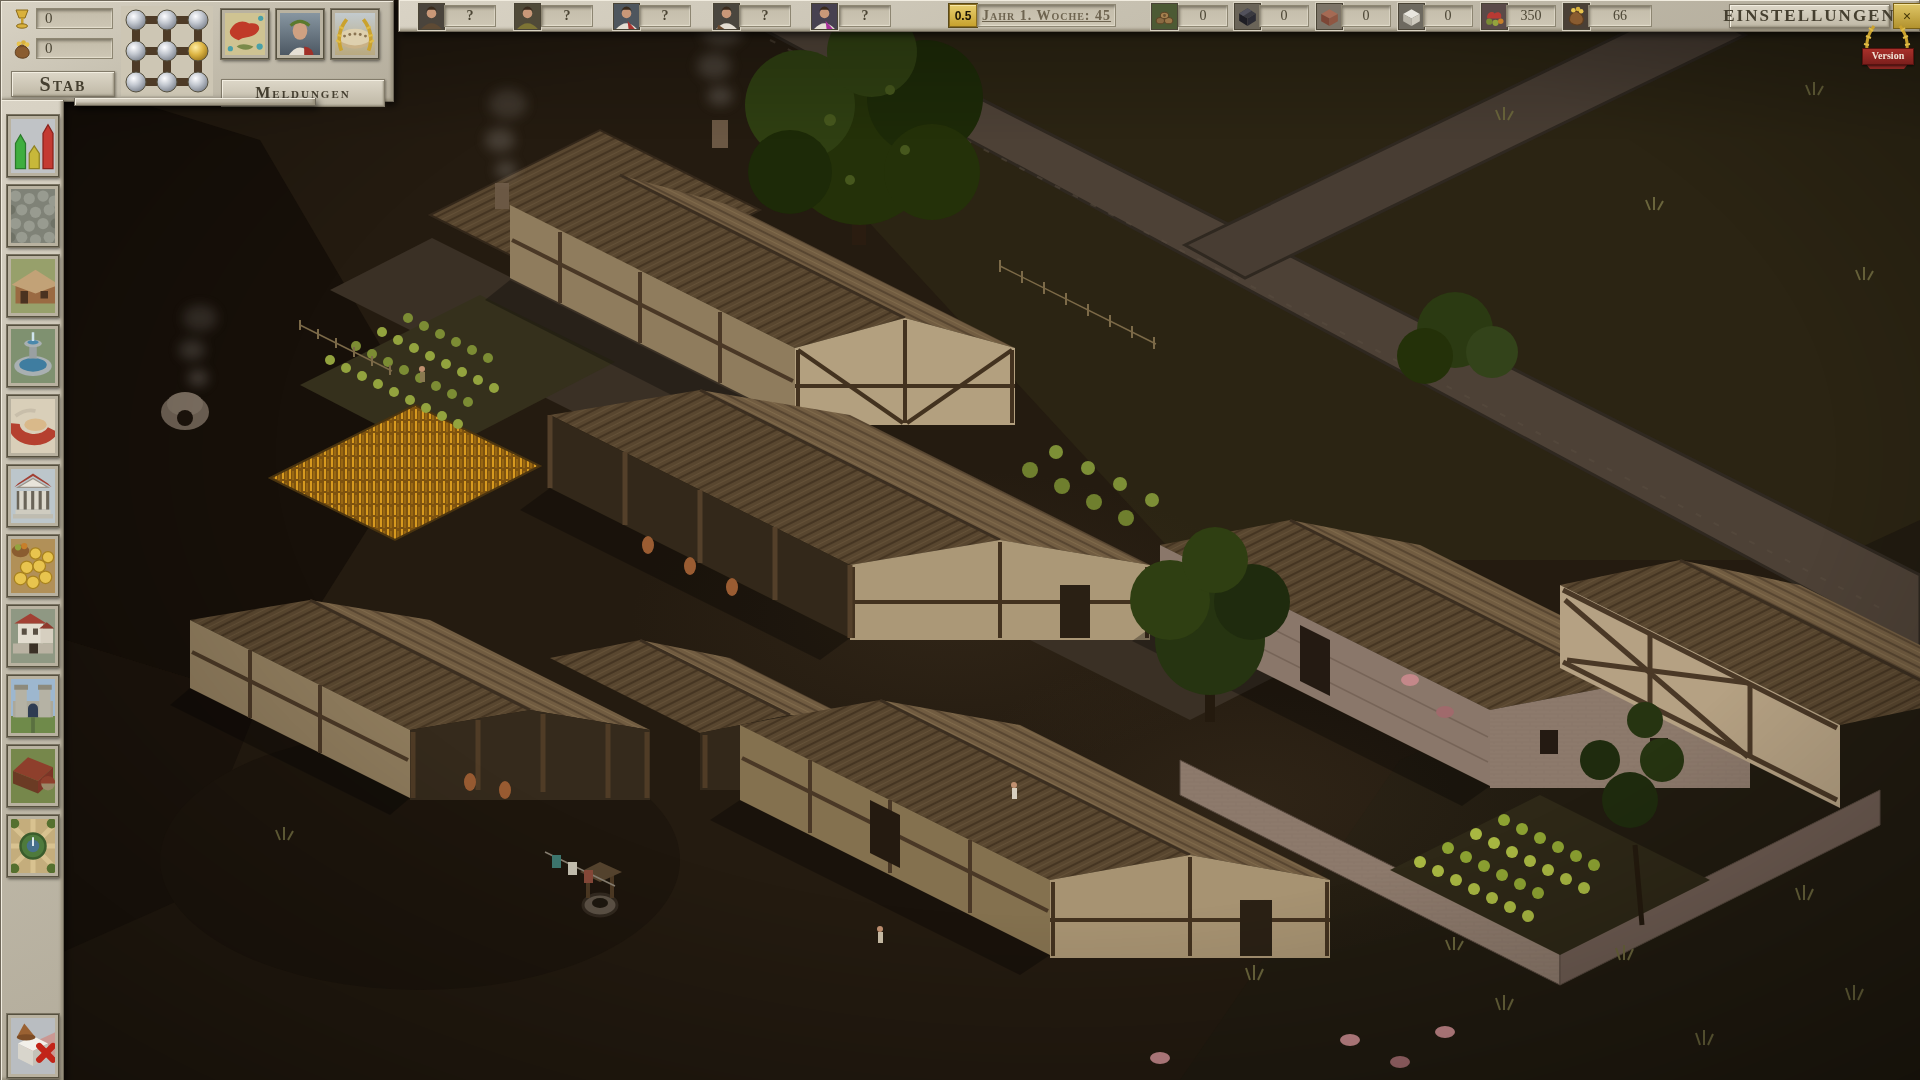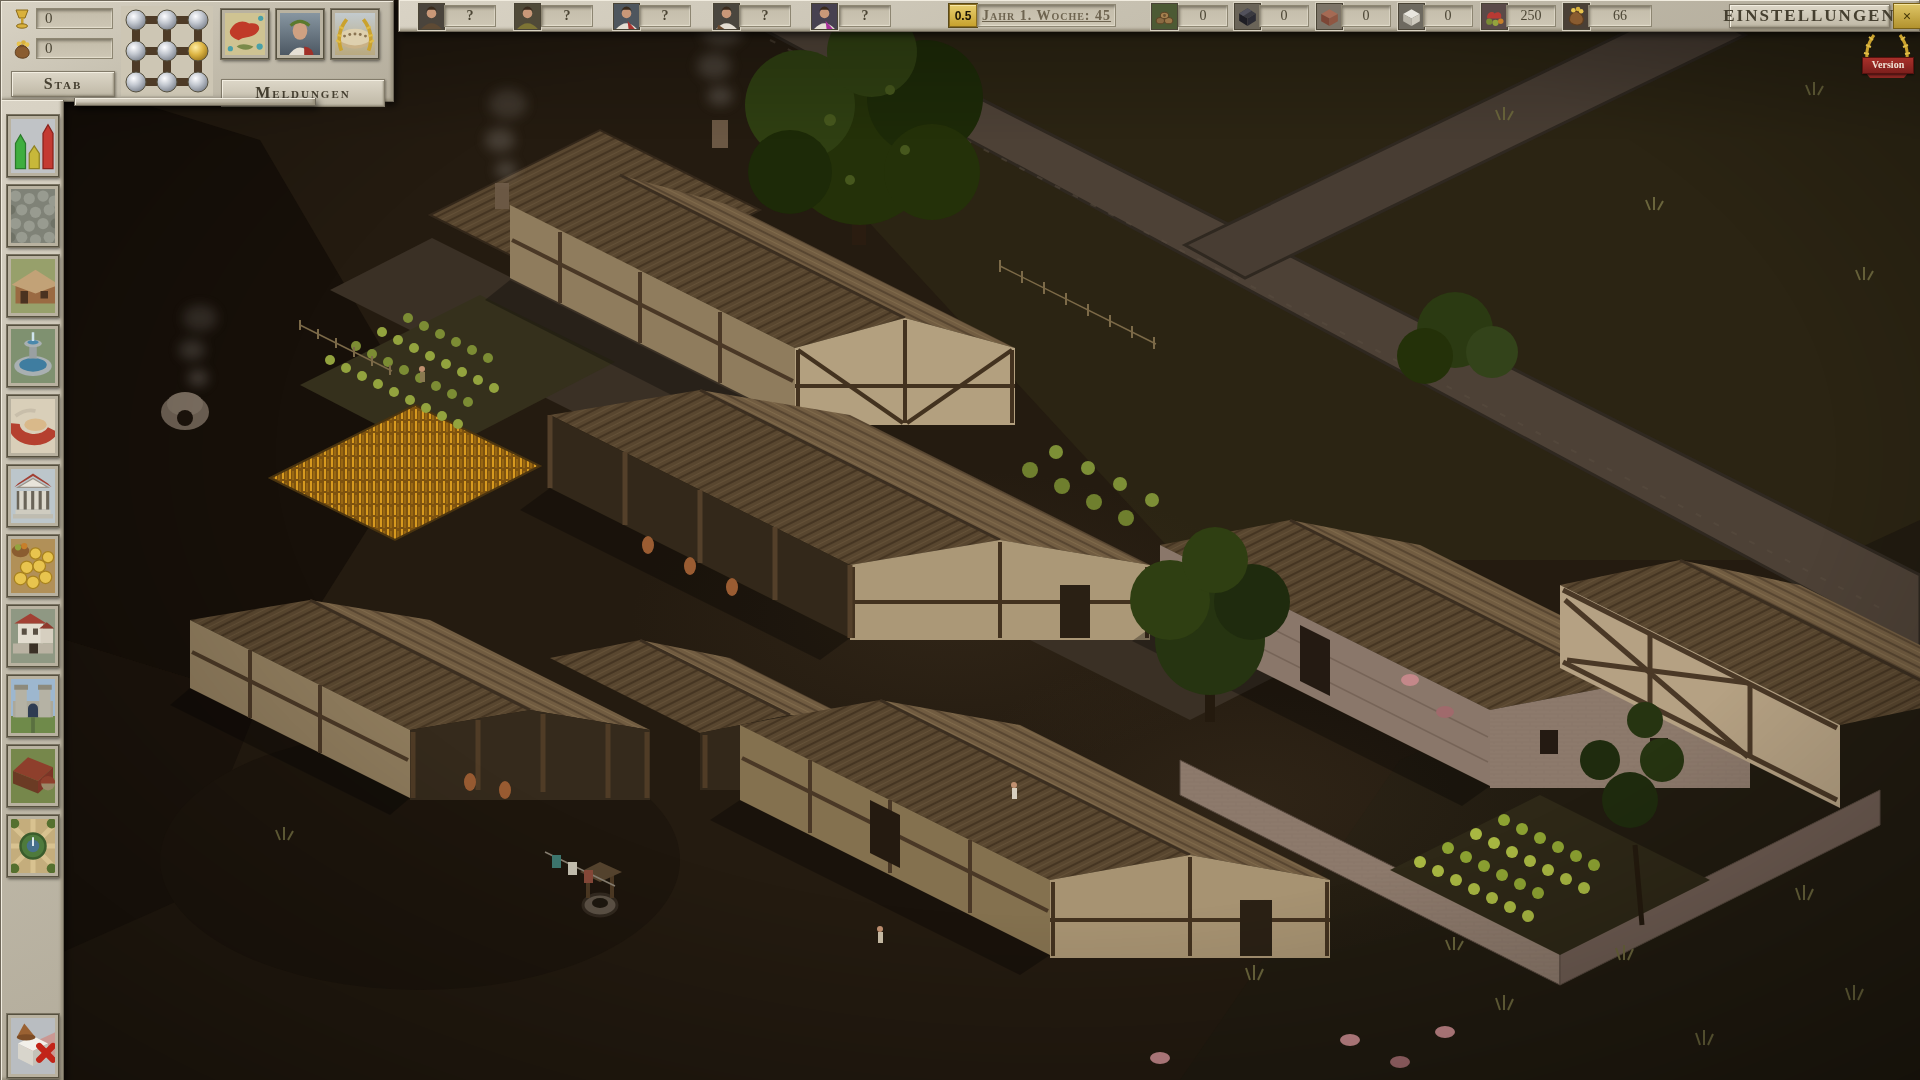--- a/index.html
+++ b/index.html
@@ -22,21 +22,21 @@
   .num{font-size:15px;}
   .tile-frame{border:1px solid #55503f;outline:3px solid #b9b2a0;outline-offset:-4px;
               box-shadow:0 0 0 1px #7a7362, 1px 2px 3px rgba(0,0,0,.55);
               background:#9a9486;overflow:hidden;}
   
   #staff-panel{left:0;top:0;width:392px;height:100px;}
   #staff-box{left:8px;top:5px;width:106px;height:90px;background:transparent;}
   .res-row{position:absolute;left:0;width:106px;height:26px;}
   .row-icon{position:absolute;left:2px;top:2px;width:22px;height:22px;}
   .row-field{position:absolute;left:27px;top:2px;width:77px;height:21px;font-size:15px;justify-content:flex-start;padding-left:8px;box-sizing:border-box;}
-  #stab-btn{left:10px;top:70px;width:102px;height:24px;font-size:16px;}
+  #stab-btn{left:10px;top:70px;width:102px;height:24px;font-size:20px;}
   #mill-board{left:120px;top:5px;width:92px;height:90px;}
   #meldungen-box{left:218px;top:4px;width:166px;height:92px;}
   .msg-icon{position:absolute;top:4px;width:46px;height:48px;}
   #meldungen-btn{left:2px;top:74px;width:162px;height:26px;font-size:16px;position:absolute;}
   .panel-lip{left:74px;top:98px;width:240px;height:7px;border-top:none;}
   
   #top-bar{left:398px;top:0;right:0;height:31px;border-top:none;}
   .adv-tile{position:absolute;top:3px;width:25px;height:25px;border:1px solid #4a4436;box-shadow:0 0 0 1px #d8d2c2;}
   .adv-field{position:absolute;top:5px;width:50px;height:20px;font-size:14px;font-weight:bold;}
   #speed-box{left:550px;top:4px;width:26px;height:21px;
@@ -52,21 +52,21 @@
      text-transform:uppercase;letter-spacing:2px;font-weight:bold;cursor:pointer;}
   #close-btn{position:absolute;left:1494px;top:3px;width:26px;height:24px;
      background:linear-gradient(180deg,#dfc667,#b2922e);border:1px solid #7a6014;
      box-shadow:inset 0 1px 0 #f4e49e;color:#463909;font-weight:bold;font-size:15px;
      display:flex;align-items:center;justify-content:center;cursor:pointer;}
   
   #sidebar{left:0;top:100px;width:62px;height:980px;border-top:none;}
   .side-tile{position:absolute;left:6px;width:50px;height:60px;cursor:pointer;}
   .side-tile svg{display:block;width:100%;height:100%;}
   
-  #version-badge{right:4px;top:29px;width:58px;height:52px;}
+  #version-badge{right:4px;top:20px;width:58px;height:52px;}
   #version-ribbon{position:absolute;left:4px;top:28px;width:50px;height:15px;
      background:linear-gradient(180deg,#a8302a,#7c1f1c);border:1px solid #58120f;
      color:#f2e6d8;font-size:10px;font-weight:bold;text-align:center;line-height:14px;
      box-shadow:0 1px 2px rgba(0,0,0,.6);}
   .vignette{inset:0;background:radial-gradient(ellipse at 55% 42%, rgba(0,0,0,0) 52%, rgba(0,0,0,.42) 100%);pointer-events:none;}
   .topshade{left:0;right:0;top:0;height:140px;background:linear-gradient(180deg,rgba(0,0,0,.25),rgba(0,0,0,0));pointer-events:none;}
 </style>
 </head>
 <body>
 
@@ -654,21 +654,21 @@
       <polygon points="20,9.5 12,14 12,21 20,16.5" fill="#cecabe"></polygon>
     </svg>
   <div class="res-field sunken" style="left:1024px;">0</div>
   <svg class="res-icon" style="left:1082px;" viewBox="0 0 24 24">
       <rect width="24" height="24" fill="#5a4a48"></rect>
       <path d="M5,14 C4,8 10,6 12,9 C16,6 20,9 18,14 Z" fill="#b83a34"></path>
       <circle cx="7" cy="17" r="3" fill="#7a8c34"></circle>
       <circle cx="13" cy="18" r="3" fill="#93a33e"></circle>
       <circle cx="18" cy="16.5" r="2.6" fill="#c77f2a"></circle>
     </svg>
-  <div class="res-field sunken" style="left:1107px;">250</div>
+  <div class="res-field sunken" style="left:1107px;">350</div>
   <svg class="res-icon" style="left:1164px;" viewBox="0 0 24 24">
       <rect width="24" height="24" fill="#4a4036"></rect>
       <path d="M12,7 C5,9 4,15 6.5,18 C10,21 16,21 18,17.5 C20,13.5 17,9 12,7 Z" fill="#8a5c30" stroke="#5e3d1e"></path>
       <circle cx="9" cy="6" r="2.2" fill="#e8c44e"></circle>
       <circle cx="13.5" cy="4.8" r="2.2" fill="#d9b13c"></circle>
       <circle cx="16.5" cy="7" r="2.2" fill="#e8c44e"></circle>
     </svg>
   <div class="res-field sunken" style="left:1189px;width:62px;">66</div>
 
   <div id="settings-btn" class="raised">Einstellungen</div>

